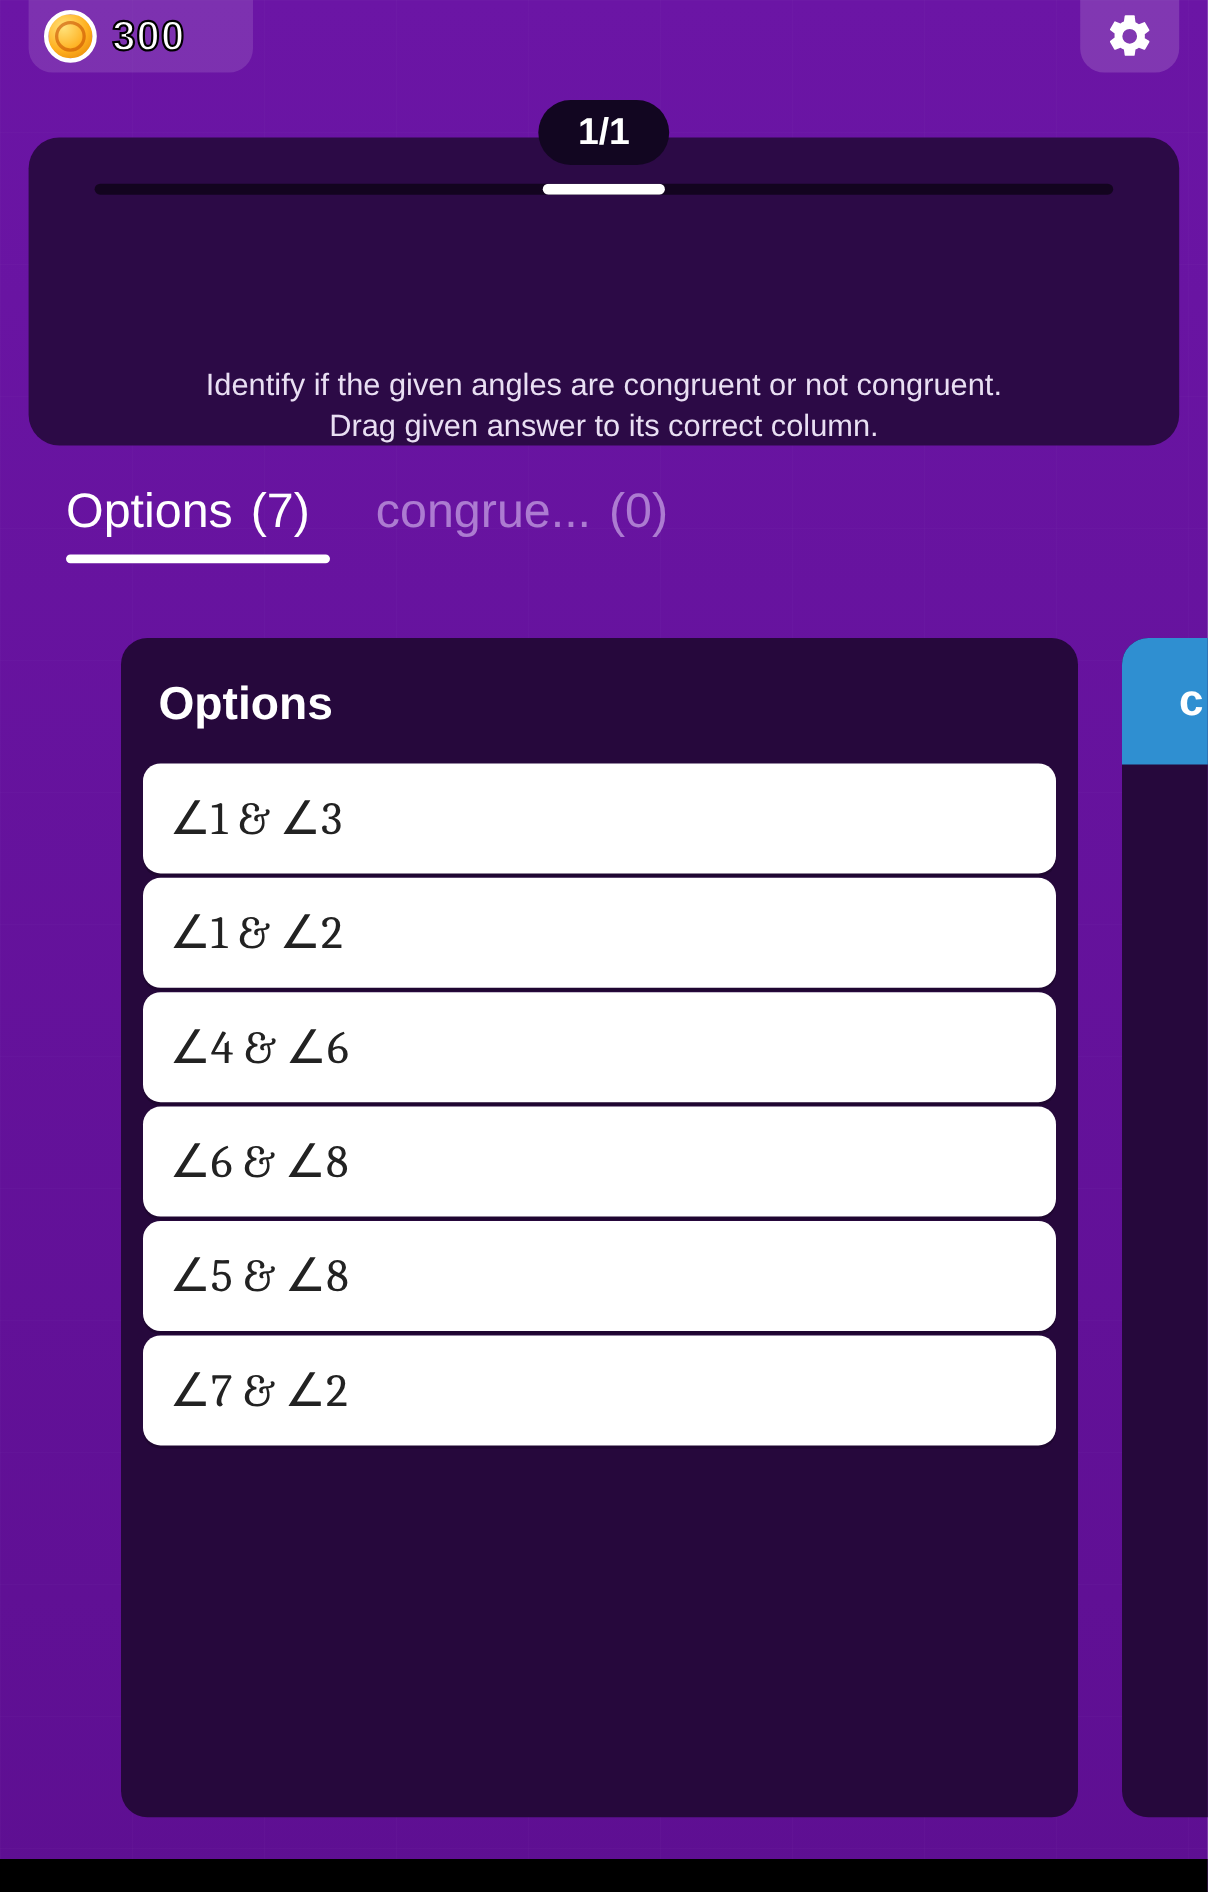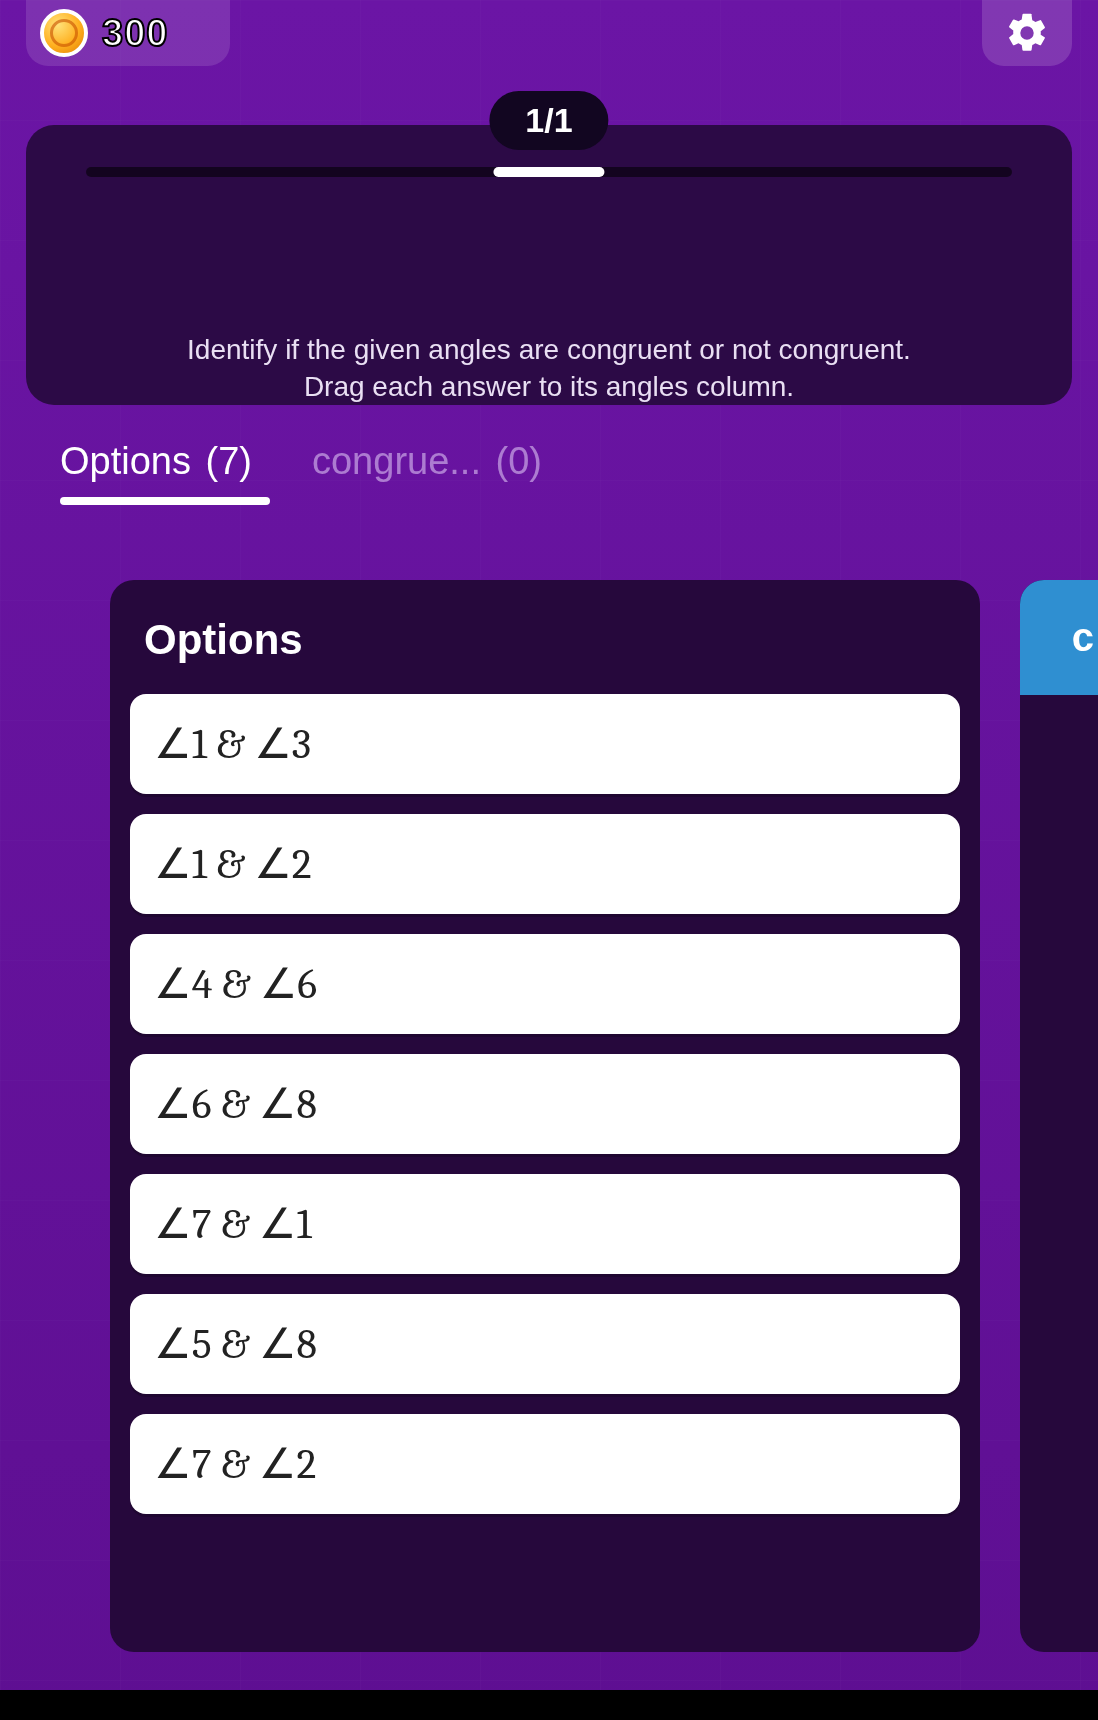--- a/index.html
+++ b/index.html
@@ -115,21 +115,21 @@
   
   .tabs {
     position:absolute;
     top:440px;
     left:60px; right:60px;
     display:flex;
     gap:60px;
   }
   .tab {
     position:relative;
-    font-size:38px;
+    font-size:44px;
     font-weight:500;
     color: rgba(230,210,250,0.55);
     padding-bottom:22px;
     cursor:pointer;
     white-space:nowrap;
   }
   .tab.active { color:#fff; }
   .tab.active::after{
     content:"";
     position:absolute; left:0; right:-18px; bottom:0;
@@ -148,21 +148,21 @@
   }
   .options-title{
     font-size:42px; font-weight:800;
     margin: 8px 0 30px 14px;
   }
   .option-card{
     background:#fff;
     color:#222;
     border-radius:16px;
     height:100px;
-    margin-bottom:20px;
+    margin-bottom:4px;
     display:flex; align-items:center;
     padding-left:24px;
     font-family: "Cambria", "Georgia", serif;
     font-size:42px;
     box-shadow: 0 3px 0 rgba(0,0,0,0.18);
     cursor:grab;
   }
 
   
   .peek-panel{
@@ -195,41 +195,40 @@
   </svg>
 </div>
 
 <div class="q-card">
   <div class="progress-pill">1/1</div>
   <div class="progress-track">
     <div class="progress-fill"></div>
   </div>
   <div class="q-text">
     <span>Identify if the given angles are congruent or not congruent.</span><br>
-    <span>Drag each answer to its angles column.</span>
+    <span>Drag given answer to its correct column.</span>
   </div>
 </div>
 
 <div class="tabs">
   <div class="tab active">
     <span>Options</span>
     <span class="count">(7)</span>
   </div>
   <div class="tab">
     <span>congrue...</span>
     <span class="count">(0)</span>
   </div>
 </div>
 
 <div class="options-panel">
   <div class="options-title">Options</div>
   <div class="option-card">∠1 &amp; ∠3</div>
   <div class="option-card">∠1 &amp; ∠2</div>
   <div class="option-card">∠4 &amp; ∠6</div>
   <div class="option-card">∠6 &amp; ∠8</div>
-  <div class="option-card">∠7 &amp; ∠1</div>
   <div class="option-card">∠5 &amp; ∠8</div>
   <div class="option-card">∠7 &amp; ∠2</div>
 </div>
 
 <div class="peek-panel">
   <div class="peek-header">c</div>
 </div>
 
 </body></html>

